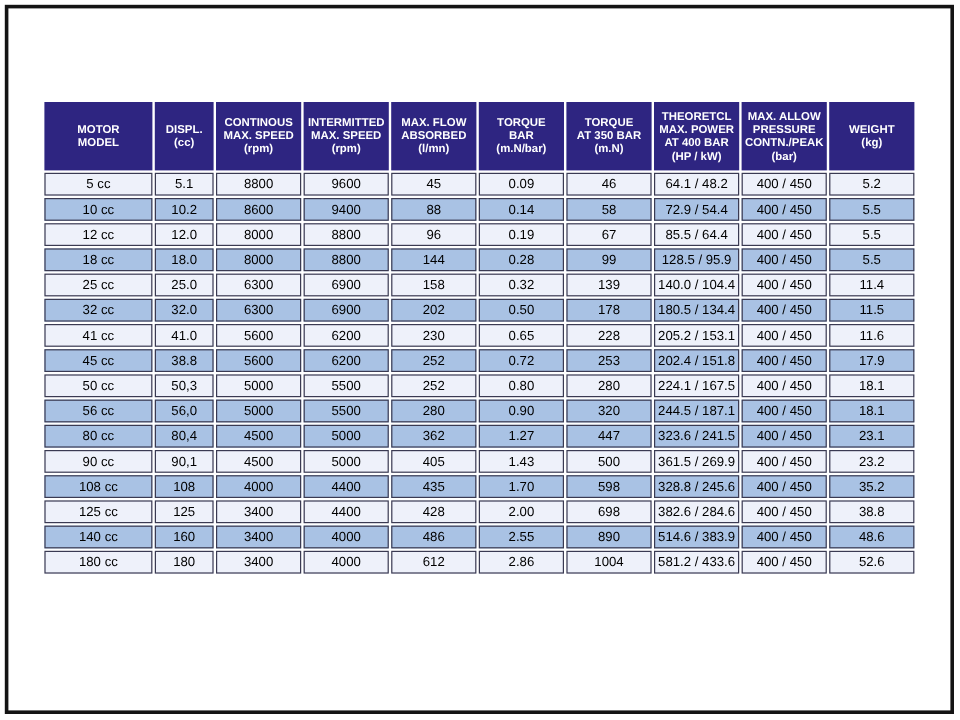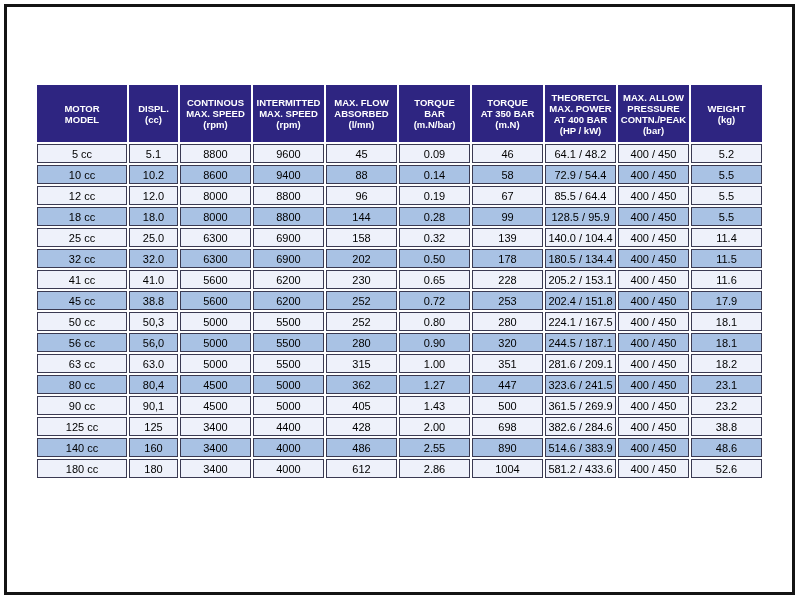--- a/index.html
+++ b/index.html
@@ -220,32 +220,20 @@
           <td>56,0</td>
           <td>5000</td>
           <td>5500</td>
           <td>280</td>
           <td>0.90</td>
           <td>320</td>
           <td>244.5 / 187.1</td>
           <td>400 / 450</td>
           <td>18.1</td>
         </tr>
-        <tr class="row-light">
-          <td class="model-cell">63 cc</td>
-          <td>63.0</td>
-          <td>5000</td>
-          <td>5500</td>
-          <td>315</td>
-          <td>1.00</td>
-          <td>351</td>
-          <td>281.6 / 209.1</td>
-          <td>400 / 450</td>
-          <td>18.2</td>
-        </tr>
         <tr class="row-blue">
           <td class="model-cell">80 cc</td>
           <td>80,4</td>
           <td>4500</td>
           <td>5000</td>
           <td>362</td>
           <td>1.27</td>
           <td>447</td>
           <td>323.6 / 241.5</td>
           <td>400 / 450</td>
@@ -256,20 +244,32 @@
           <td>90,1</td>
           <td>4500</td>
           <td>5000</td>
           <td>405</td>
           <td>1.43</td>
           <td>500</td>
           <td>361.5 / 269.9</td>
           <td>400 / 450</td>
           <td>23.2</td>
         </tr>
+        <tr class="row-blue">
+          <td class="model-cell">108 cc</td>
+          <td>108</td>
+          <td>4000</td>
+          <td>4400</td>
+          <td>435</td>
+          <td>1.70</td>
+          <td>598</td>
+          <td>328.8 / 245.6</td>
+          <td>400 / 450</td>
+          <td>35.2</td>
+        </tr>
         <tr class="row-light">
           <td class="model-cell">125 cc</td>
           <td>125</td>
           <td>3400</td>
           <td>4400</td>
           <td>428</td>
           <td>2.00</td>
           <td>698</td>
           <td>382.6 / 284.6</td>
           <td>400 / 450</td>

